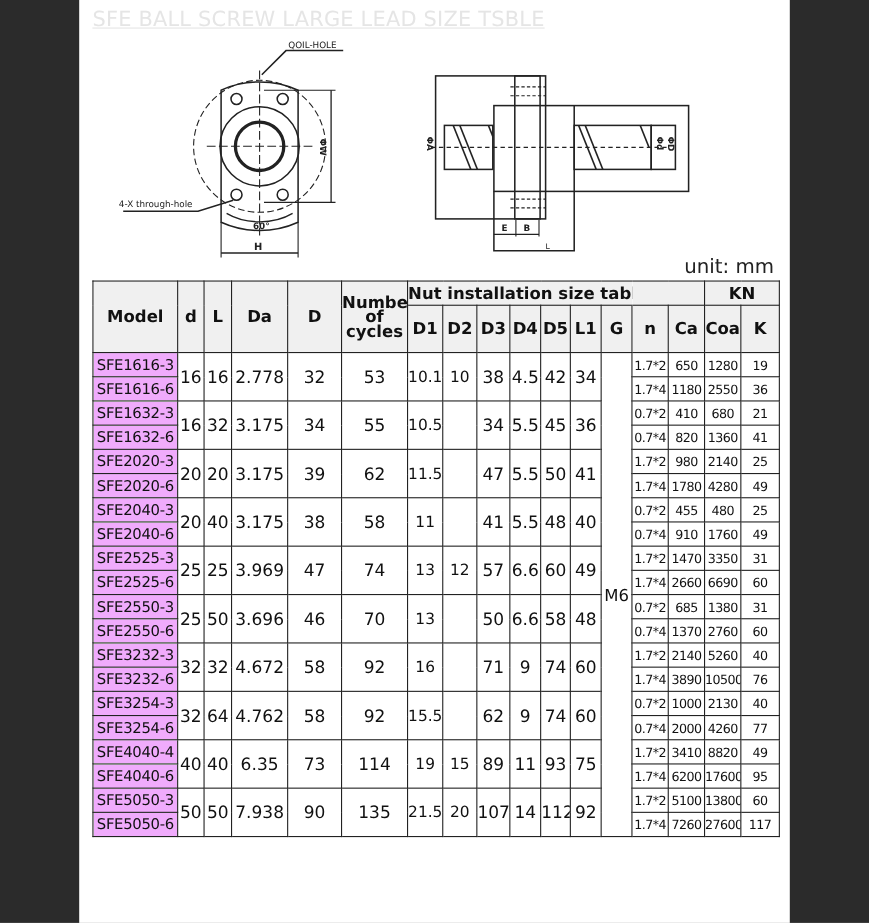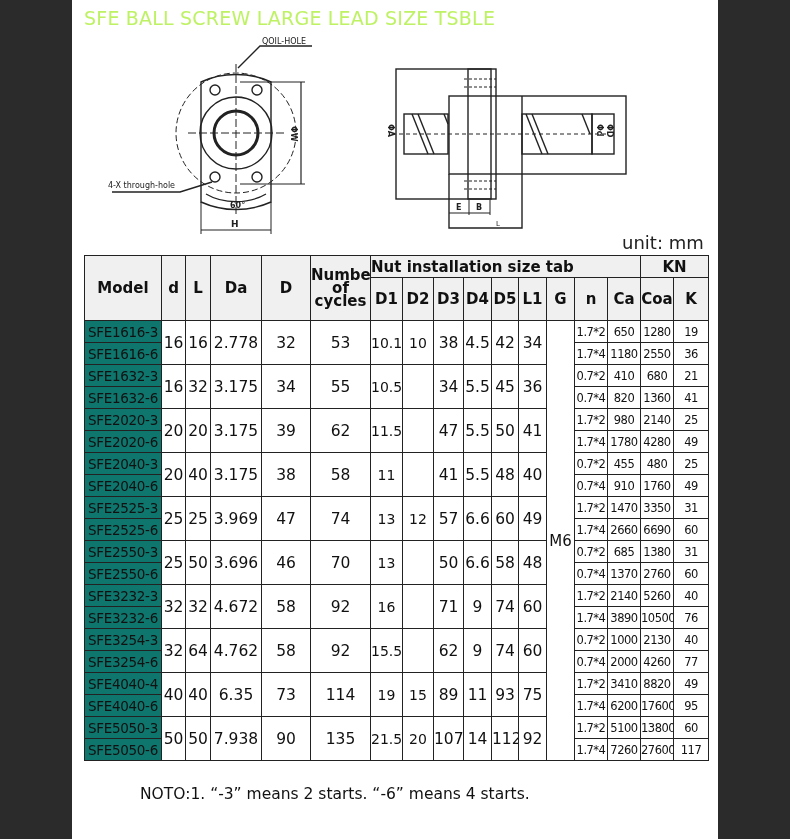--- a/index.html
+++ b/index.html
@@ -1,28 +1,28 @@
 <!DOCTYPE html>
 <html><head>
 <meta charset="utf-8">
 <style>
   html,body{margin:0;padding:0;}
   body{width:790px;height:839px;background:#2b2b2b;position:relative;overflow:hidden;font-family:"DejaVu Sans","Liberation Sans",sans-serif;color:#111;}
   .page{position:absolute;left:72px;top:0;width:646px;height:839px;background:#fff;}
-  .title{position:absolute;left:84px;top:7px;font-size:19px;letter-spacing:0.2px;color:#bef264;white-space:nowrap;}
+  .title{position:absolute;left:84px;top:7px;font-size:19px;letter-spacing:0.2px;color:#e5e5e5;white-space:nowrap;text-decoration:underline;}
   .drawing{position:absolute;}
   .unit{position:absolute;left:622px;top:232px;font-size:18px;color:#222;}
   table.spec{position:absolute;left:84px;top:255px;border-collapse:collapse;table-layout:fixed;width:624px;}
   table.spec td, table.spec th{border:1.5px solid #222;padding:0;text-align:center;vertical-align:middle;font-weight:normal;overflow:hidden;white-space:nowrap;}
   table.spec th{background:#f0f0f0;font-weight:bold;font-size:15px;}
   .h1row th{height:21px;}
   .h2row th{height:42px;}
   th.model{font-size:16px;}
   th.cycles{font-size:12px;line-height:13px;}
-  td.model{background:#0f766e;font-size:13.5px;font-weight:bold;text-align:left;padding-left:1px;height:21px;letter-spacing:-0.3px;}
+  td.model{background:#f0abfc;font-size:13.5px;font-weight:bold;text-align:left;padding-left:1px;height:21px;letter-spacing:-0.3px;}
   td.num{font-size:15.5px;font-weight:bold;background:#fff;}
   td.nut{font-size:14px;font-weight:bold;background:#fff;}
   td.small{font-size:11.5px;font-weight:bold;background:#fff;letter-spacing:-0.5px;}
   td.g{font-size:15px;background:#fff;}
   .notes{position:absolute;left:140px;top:783px;font-size:15.5px;color:#111;line-height:23px;}
   .notes .n2{padding-left:50px;}
 </style>
 </head>
 <body>
 
@@ -407,14 +407,13 @@
         <td class="model">SFE5050-6</td>
         <td class="small">1.7*4</td>
         <td class="small">7260</td>
         <td class="small">27600</td>
         <td class="small">117</td>
       </tr>
     </tbody>
 </table>
 
 <div class="notes">
-  <div>NOTO:1. “-3” means 2 starts. “-6” means 4 starts.</div>
 </div>
 
 </body></html>

